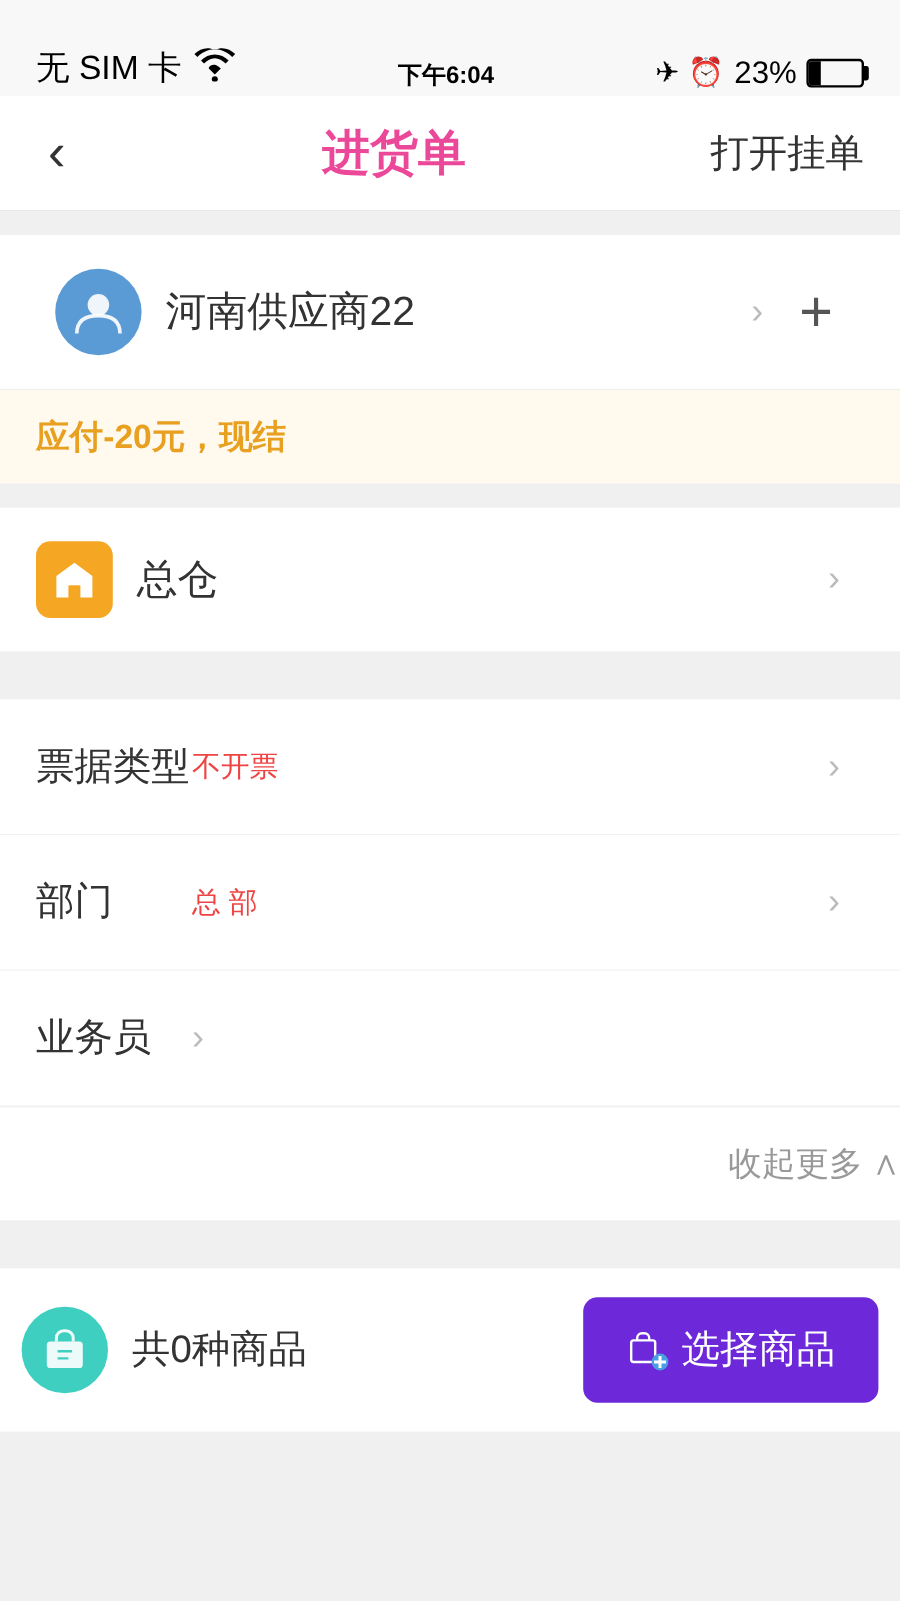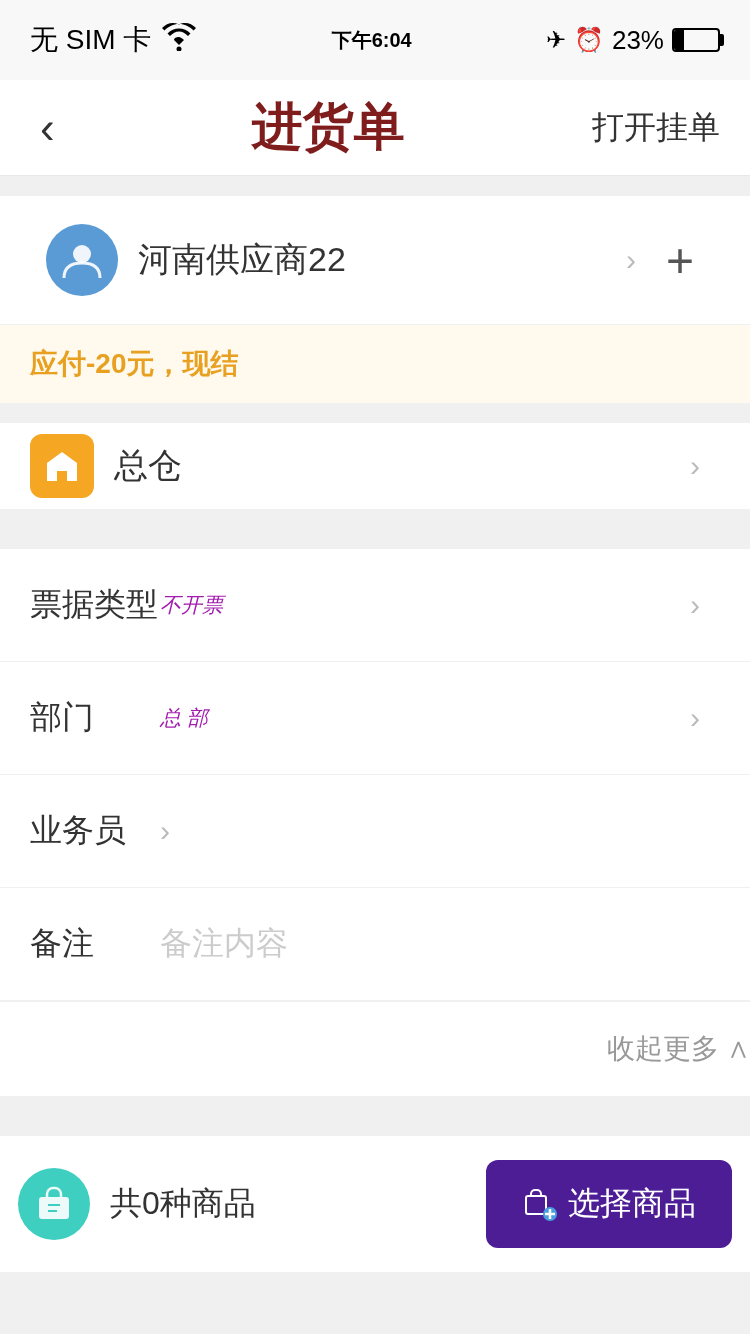--- a/index.html
+++ b/index.html
@@ -11,23 +11,23 @@
       background: #f0f0f0;
       font-size: 32px;
     }
 
     
     .status-bar {
       width: 750px;
       height: 80px;
       background: #f8f8f8;
       display: flex;
-      align-items: center;
+      align-items: flex-end;
       justify-content: space-between;
-      padding: 16px 30px;
+      padding: 4px 30px;
       font-size: 28px;
       color: #000;
     }
     .status-left {
       display: flex;
       align-items: center;
       gap: 10px;
     }
     .status-center {
       font-weight: 600;
@@ -77,23 +77,23 @@
       padding: 0 30px;
       border-bottom: 1px solid #e8e8e8;
     }
     .nav-back {
       font-size: 44px;
       color: #333;
       cursor: pointer;
       padding: 10px;
     }
     .nav-title {
-      font-size: 51px;
+      font-size: 40px;
       font-weight: 600;
-      color: #7f1d1d;
+      color: #ec4899;
     }
     .nav-action {
       font-size: 32px;
       color: #333;
       cursor: pointer;
       text-align: right;
     }
 
     
     .section-gap {
@@ -153,21 +153,21 @@
       padding: 20px 30px;
       font-size: 28px;
       color: #e8a020;
       font-weight: bold;
     }
 
     
     .warehouse-row {
       display: flex;
       align-items: center;
-      padding: 11px 30px;
+      padding: 28px 30px;
       background: #fff;
     }
     .warehouse-icon {
       width: 64px;
       height: 64px;
       border-radius: 12px;
       background: #f5a623;
       display: flex;
       align-items: center;
       justify-content: center;
@@ -201,23 +201,22 @@
       border-bottom: none;
     }
     .form-label {
       font-size: 32px;
       color: #333;
       width: 130px;
       flex-shrink: 0;
     }
     .form-value {
       flex: 1;
-      font-size: 21px;
-      color: #a21caf;
-      font-style: italic;
+      font-size: 24px;
+      color: #ef4444;
     }
     .form-placeholder {
       flex: 1;
       font-size: 32px;
       color: #ccc;
     }
 
     
     .collapse-row {
       background: #fff;
@@ -251,21 +250,21 @@
     .product-count-icon svg {
       width: 42px;
       height: 42px;
     }
     .product-count-text {
       flex: 1;
       font-size: 32px;
       color: #333;
     }
     .select-btn {
-      background: #4c1d95;
+      background: #6d28d9;
       color: #fff;
       font-size: 32px;
       padding: 22px 36px;
       border-radius: 12px;
       border: none;
       cursor: pointer;
       display: flex;
       align-items: center;
       gap: 10px;
     }
@@ -359,24 +358,20 @@
       <span class="form-label">部门</span>
       <span class="form-value">总 部</span>
       <span class="chevron-right">›</span>
     </div>
 
     <div class="form-row">
       <span class="form-label">业务员</span>
       <span class="chevron-right">›</span>
     </div>
 
-    <div class="form-row">
-      <span class="form-label">备注</span>
-      <span class="form-placeholder">备注内容</span>
-    </div>
 
     <div class="collapse-row">
       <span>收起更多 ∧</span>
     </div>
   </div>
 
   <div class="section-gap"></div>
 
   <div class="bottom-bar">
     <div class="product-count-icon">

